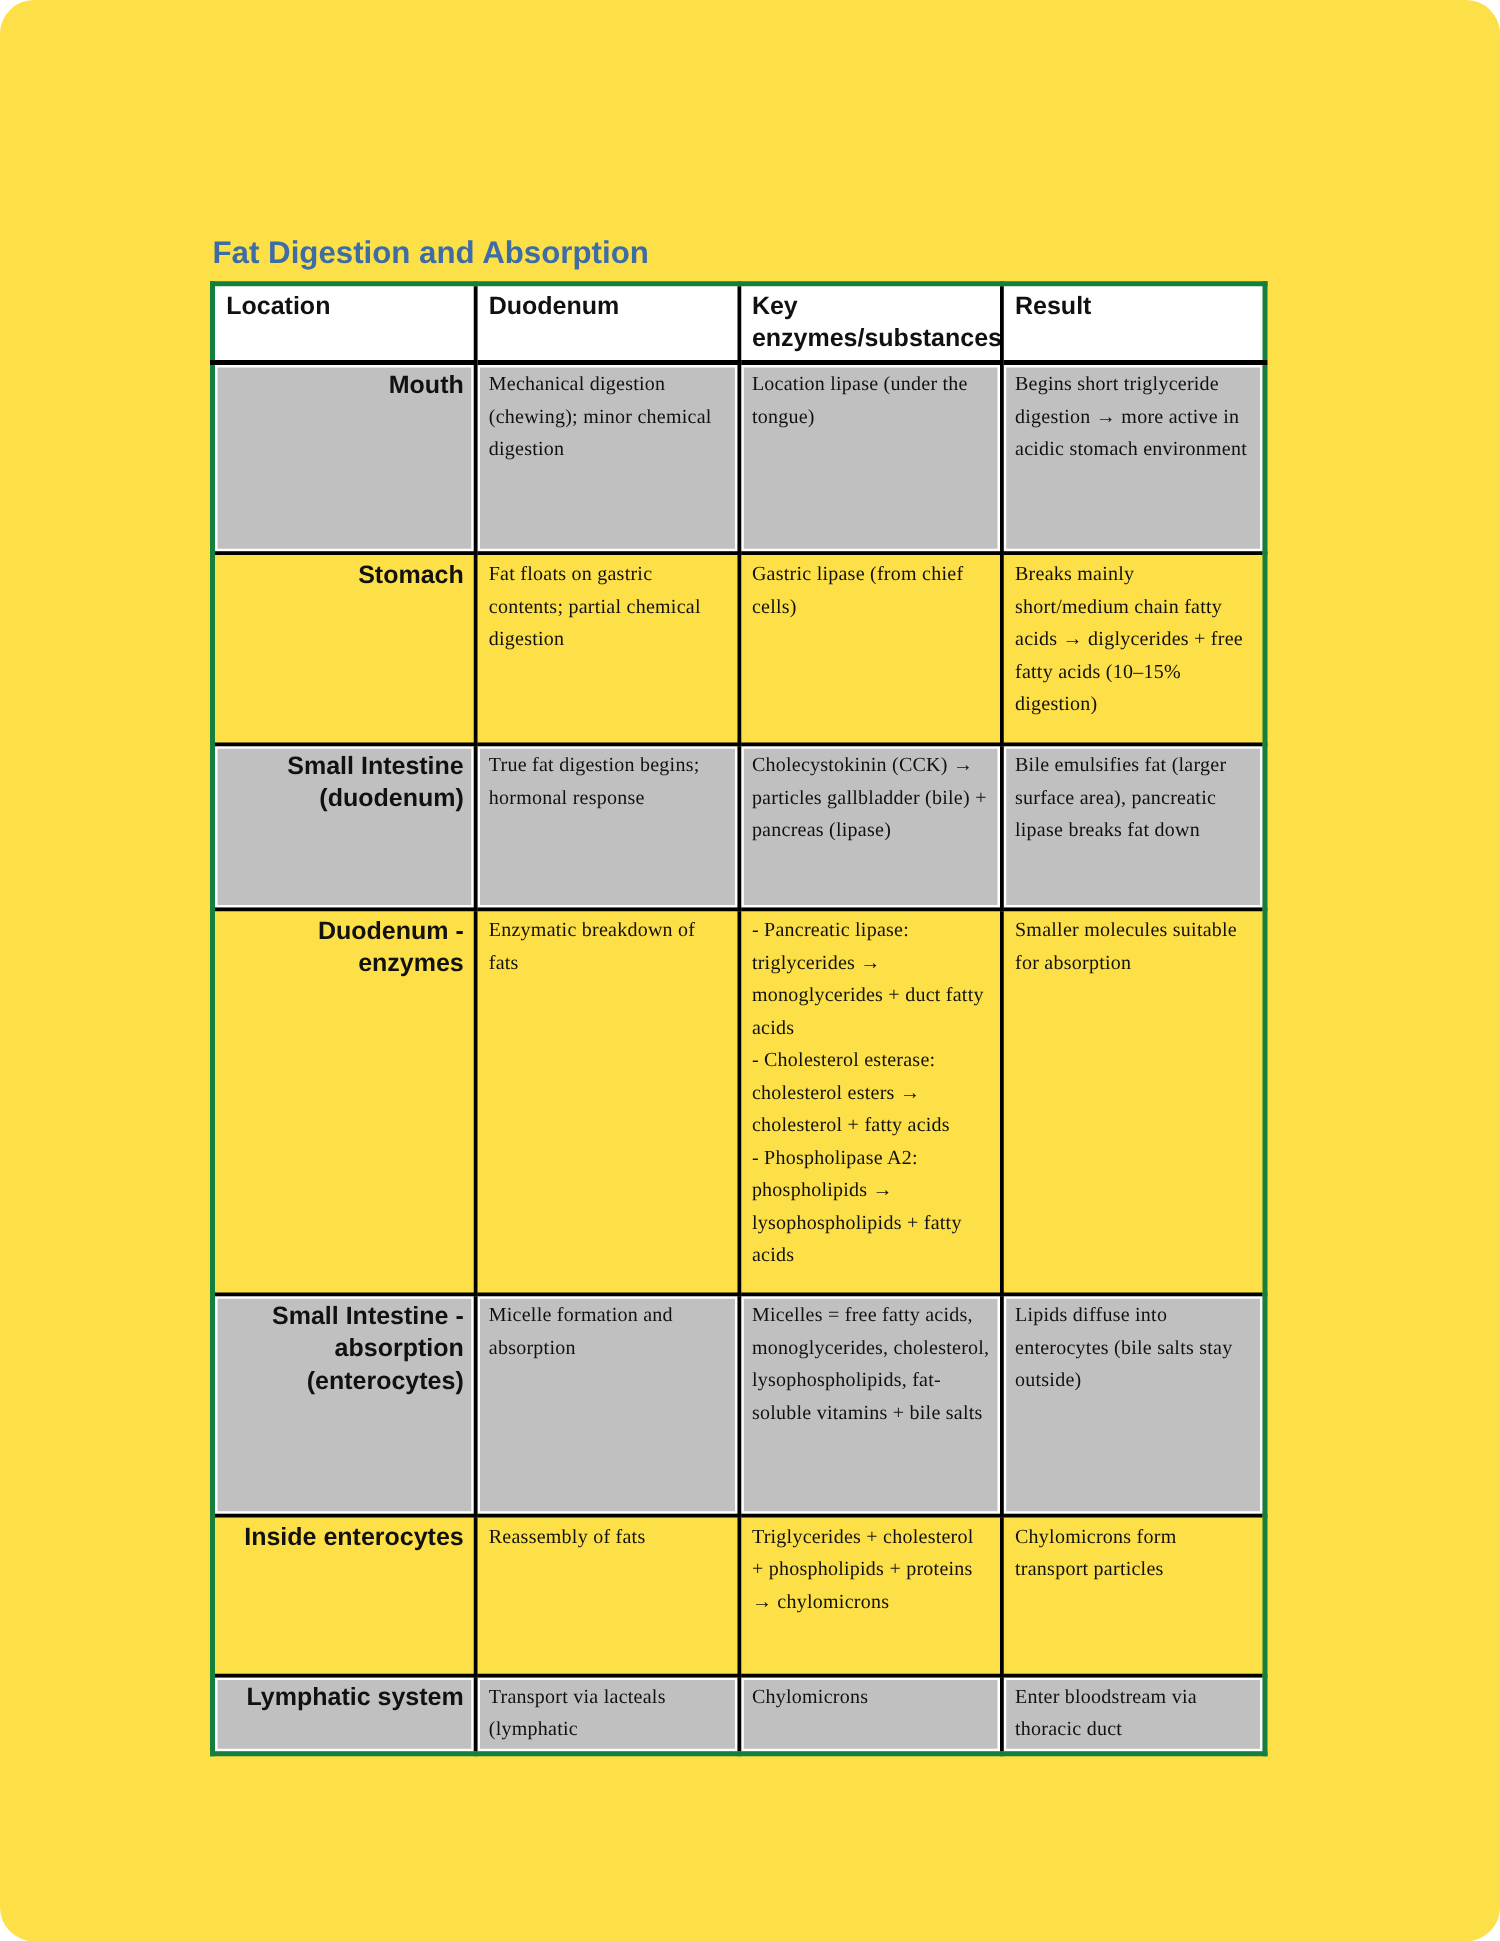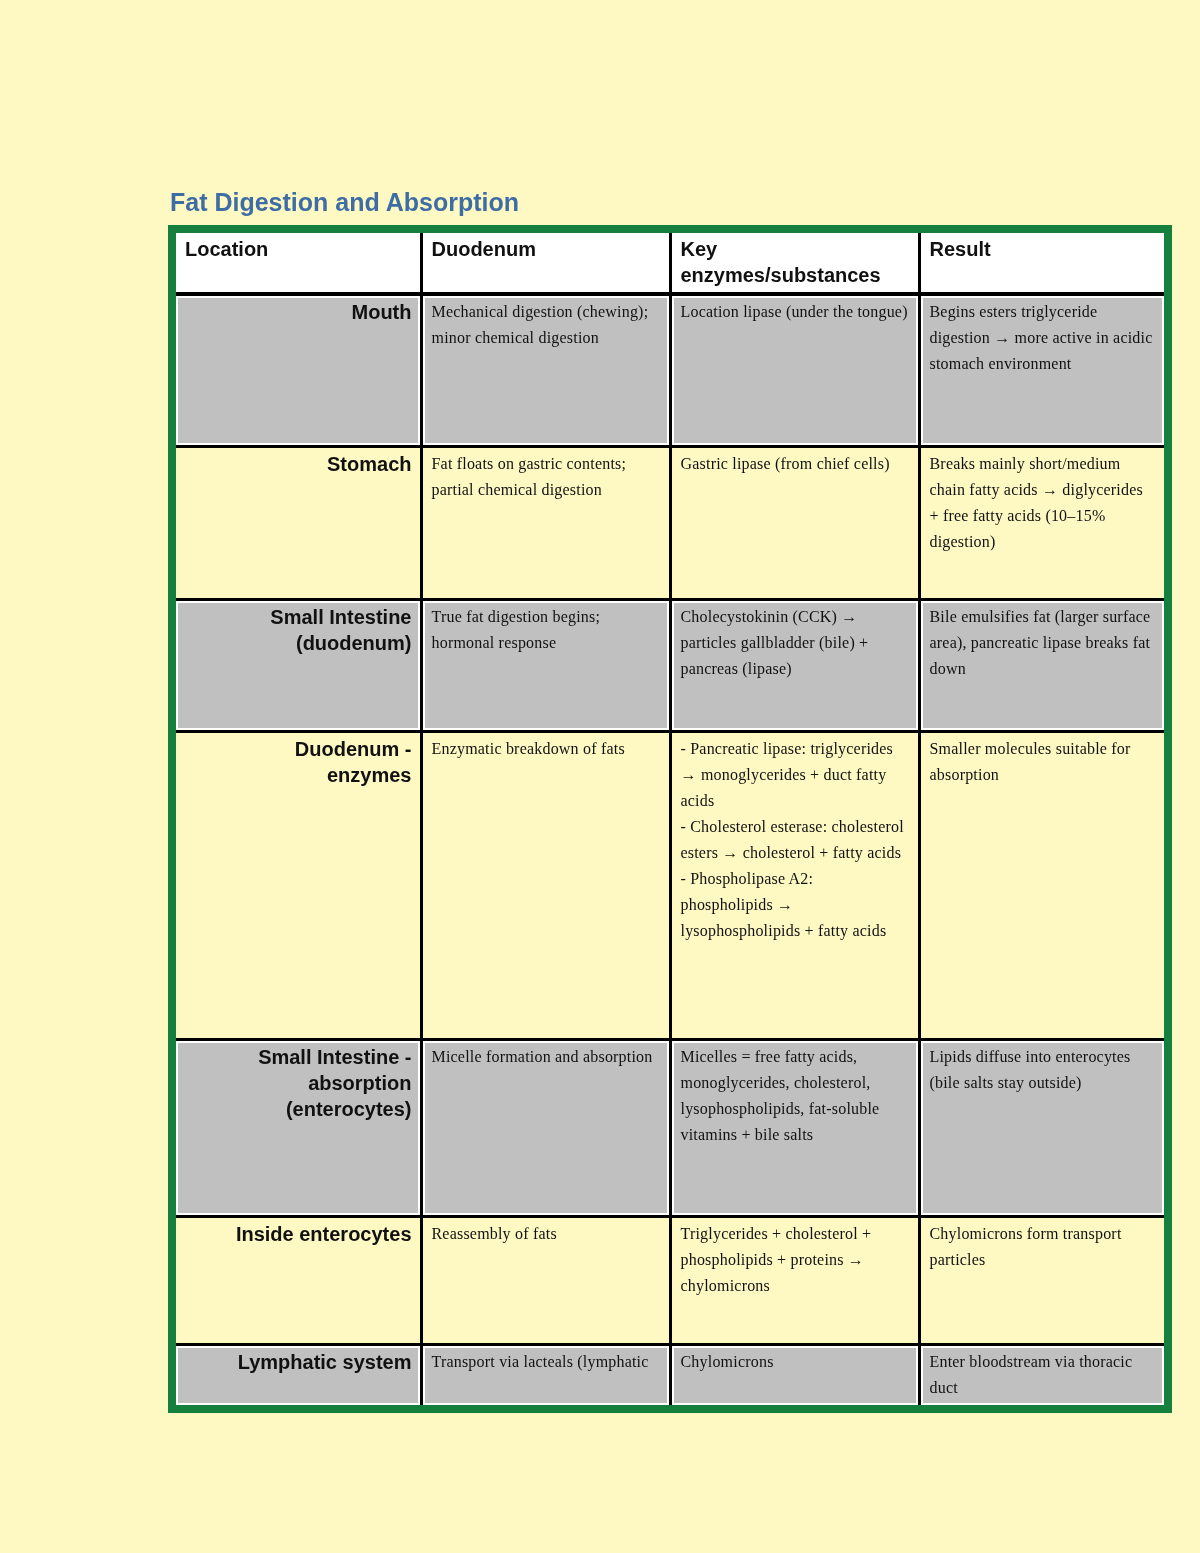--- a/index.html
+++ b/index.html
@@ -5,42 +5,43 @@
   html, body {
     margin: 0;
     padding: 0;
     background: #ffffff;
     font-family: "Liberation Sans", sans-serif;
   }
   .page {
     position: relative;
     width: 1200px;
     height: 1553px;
-    background: #fef9c3;
+    background: #fde047;
     overflow: hidden;
+    border-radius: 27px;
   }
   .content {
     position: absolute;
     left: 168px;
     top: 188px;
     width: 846px;
   }
   .doc-title {
     font-family: "Liberation Sans", sans-serif;
     font-weight: bold;
     font-size: 25px;
     line-height: 28px;
     color: #3e6da6;
     margin: 0 0 9px 2px;
   }
   table.digestion {
     border-collapse: collapse;
     table-layout: fixed;
-    width: 1004px;
-    border: 8px solid #15803d;
+    width: 846px;
+    border: 4px solid #15803d;
   }
   table.digestion col { width: 25%; }
   th, td {
     border: 3px solid #000000;
     vertical-align: top;
     text-align: left;
     padding: 3px 8px 4px 9px;
     white-space: pre-line;
     overflow: hidden;
     color: #111111;
@@ -99,21 +100,21 @@
           <th>Duodenum</th>
           <th>Key enzymes/substances</th>
           <th>Result</th>
         </tr>
       </thead>
       <tbody>
         <tr class="shade r0">
           <td class="loc">Mouth</td>
           <td class="body">Mechanical digestion (chewing); minor chemical digestion</td>
           <td class="body">Location lipase (under the tongue)</td>
-          <td class="body">Begins esters triglyceride digestion → more active in acidic stomach environment</td>
+          <td class="body">Begins short triglyceride digestion → more active in acidic stomach environment</td>
         </tr>
         <tr class="r1">
           <td class="loc">Stomach</td>
           <td class="body">Fat floats on gastric contents; partial chemical digestion</td>
           <td class="body">Gastric lipase (from chief cells)</td>
           <td class="body">Breaks mainly short/medium chain fatty acids → diglycerides + free fatty acids (10–15% digestion)</td>
         </tr>
         <tr class="shade r2">
           <td class="loc">Small Intestine
 (duodenum)</td>

